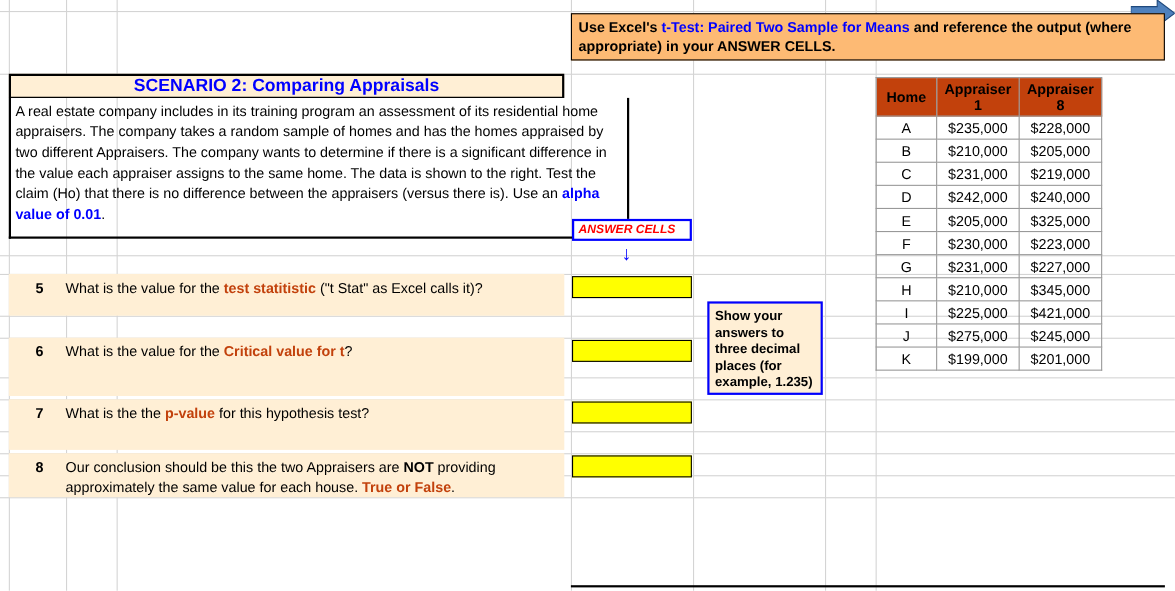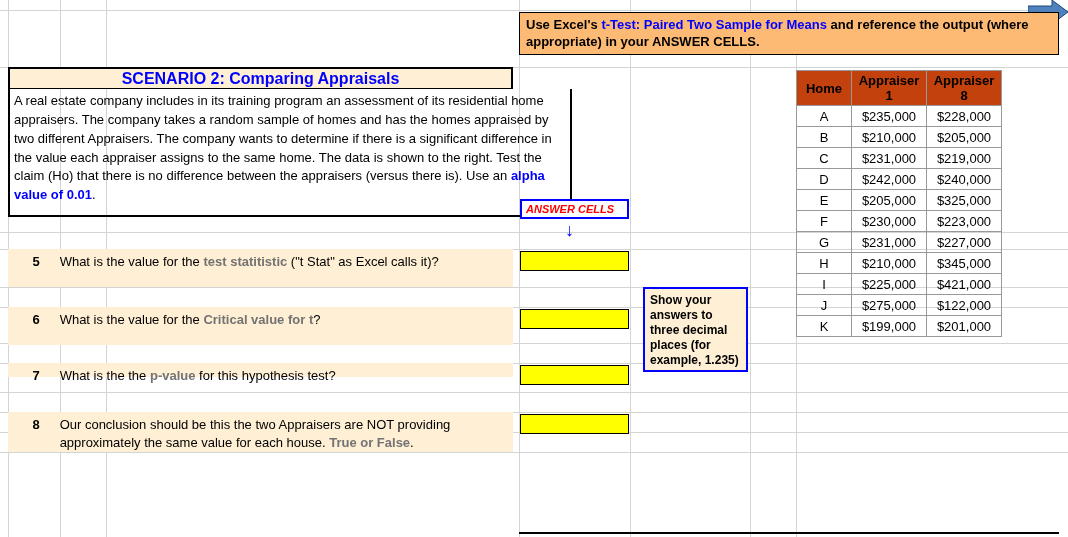--- a/index.html
+++ b/index.html
@@ -73,22 +73,22 @@
     line-height: 1.4;
   }
   .q-num {
     display: inline-block;
     width: 40px;
     text-align: center;
     font-weight: bold;
     vertical-align: top;
   }
   .q-text { display: inline-block; width: 440px; vertical-align: top; }
-  .q-text .blue { color: #737373; font-weight: bold; }
-  .q-text b { font-weight: normal; }
+  .q-text .blue { color: #c2410c; font-weight: bold; }
+  .q-text b { font-weight: bold; }
 
   .answer-label {
     position: absolute;
     left: 520px;
     top: 199px;
     width: 109px;
     height: 20px;
     border: 2px solid #0000ff;
     color: #ff0000;
     font-weight: bold;
@@ -121,21 +121,20 @@
     left: 643px;
     top: 274px;
     width: 105px;
     height: 85px;
     border: 2px solid #0000ff;
     background: #ffefd5;
     padding: 4px 5px;
     font-weight: bold;
     font-size: 12px;
     line-height: 1.25;
-    margin-top: 13px;
   }
 
   .data-table {
     position: absolute;
     left: 796px;
     top: 70px;
     border-collapse: collapse;
     font-size: 13px;
   }
   .data-table th, .data-table td {
@@ -211,27 +210,27 @@
 
 <div class="answer-label">ANSWER CELLS</div>
 <div class="down-arrow">↓</div>
 
 <div class="q-row" style="top:249px;height:38px">
   <span class="q-num">5</span>
   <span class="q-text"><span>What is the value for the </span><span class="blue">test statitistic</span><span> ("t Stat" as Excel calls it)?</span></span>
 </div>
 <div class="answer-cell" style="top:251px"></div>
 
-<div class="q-row" style="top:307px;height:38px">
+<div class="q-row" style="top:307px;height:53px">
   <span class="q-num">6</span>
   <span class="q-text"><span>What is the value for the </span><span class="blue">Critical value for t</span><span>?</span></span>
 </div>
 <div class="answer-cell" style="top:309px"></div>
 
-<div class="q-row" style="top:363px;height:14px">
+<div class="q-row" style="top:363px;height:46px">
   <span class="q-num">7</span>
   <span class="q-text"><span>What is the the </span><span class="blue">p-value</span><span> for this hypothesis test?</span></span>
 </div>
 <div class="answer-cell" style="top:365px"></div>
 
 <div class="q-row" style="top:412px;height:40px">
   <span class="q-num">8</span>
   <span class="q-text"><span>Our conclusion should be this the two Appraisers are </span><b>NOT</b><span> providing approximately the same value for each house.  </span><span class="blue">True or False</span><span>.</span></span>
 </div>
 <div class="answer-cell" style="top:414px"></div>
@@ -288,21 +287,21 @@
         <td class="val">$345,000</td>
       </tr>
       <tr>
         <td class="home">I</td>
         <td class="val">$225,000</td>
         <td class="val">$421,000</td>
       </tr>
       <tr>
         <td class="home">J</td>
         <td class="val">$275,000</td>
-        <td class="val">$122,000</td>
+        <td class="val">$245,000</td>
       </tr>
       <tr>
         <td class="home">K</td>
         <td class="val">$199,000</td>
         <td class="val">$201,000</td>
       </tr>
     </tbody>
 </table>
 
 <div class="bottom-hr"></div>

